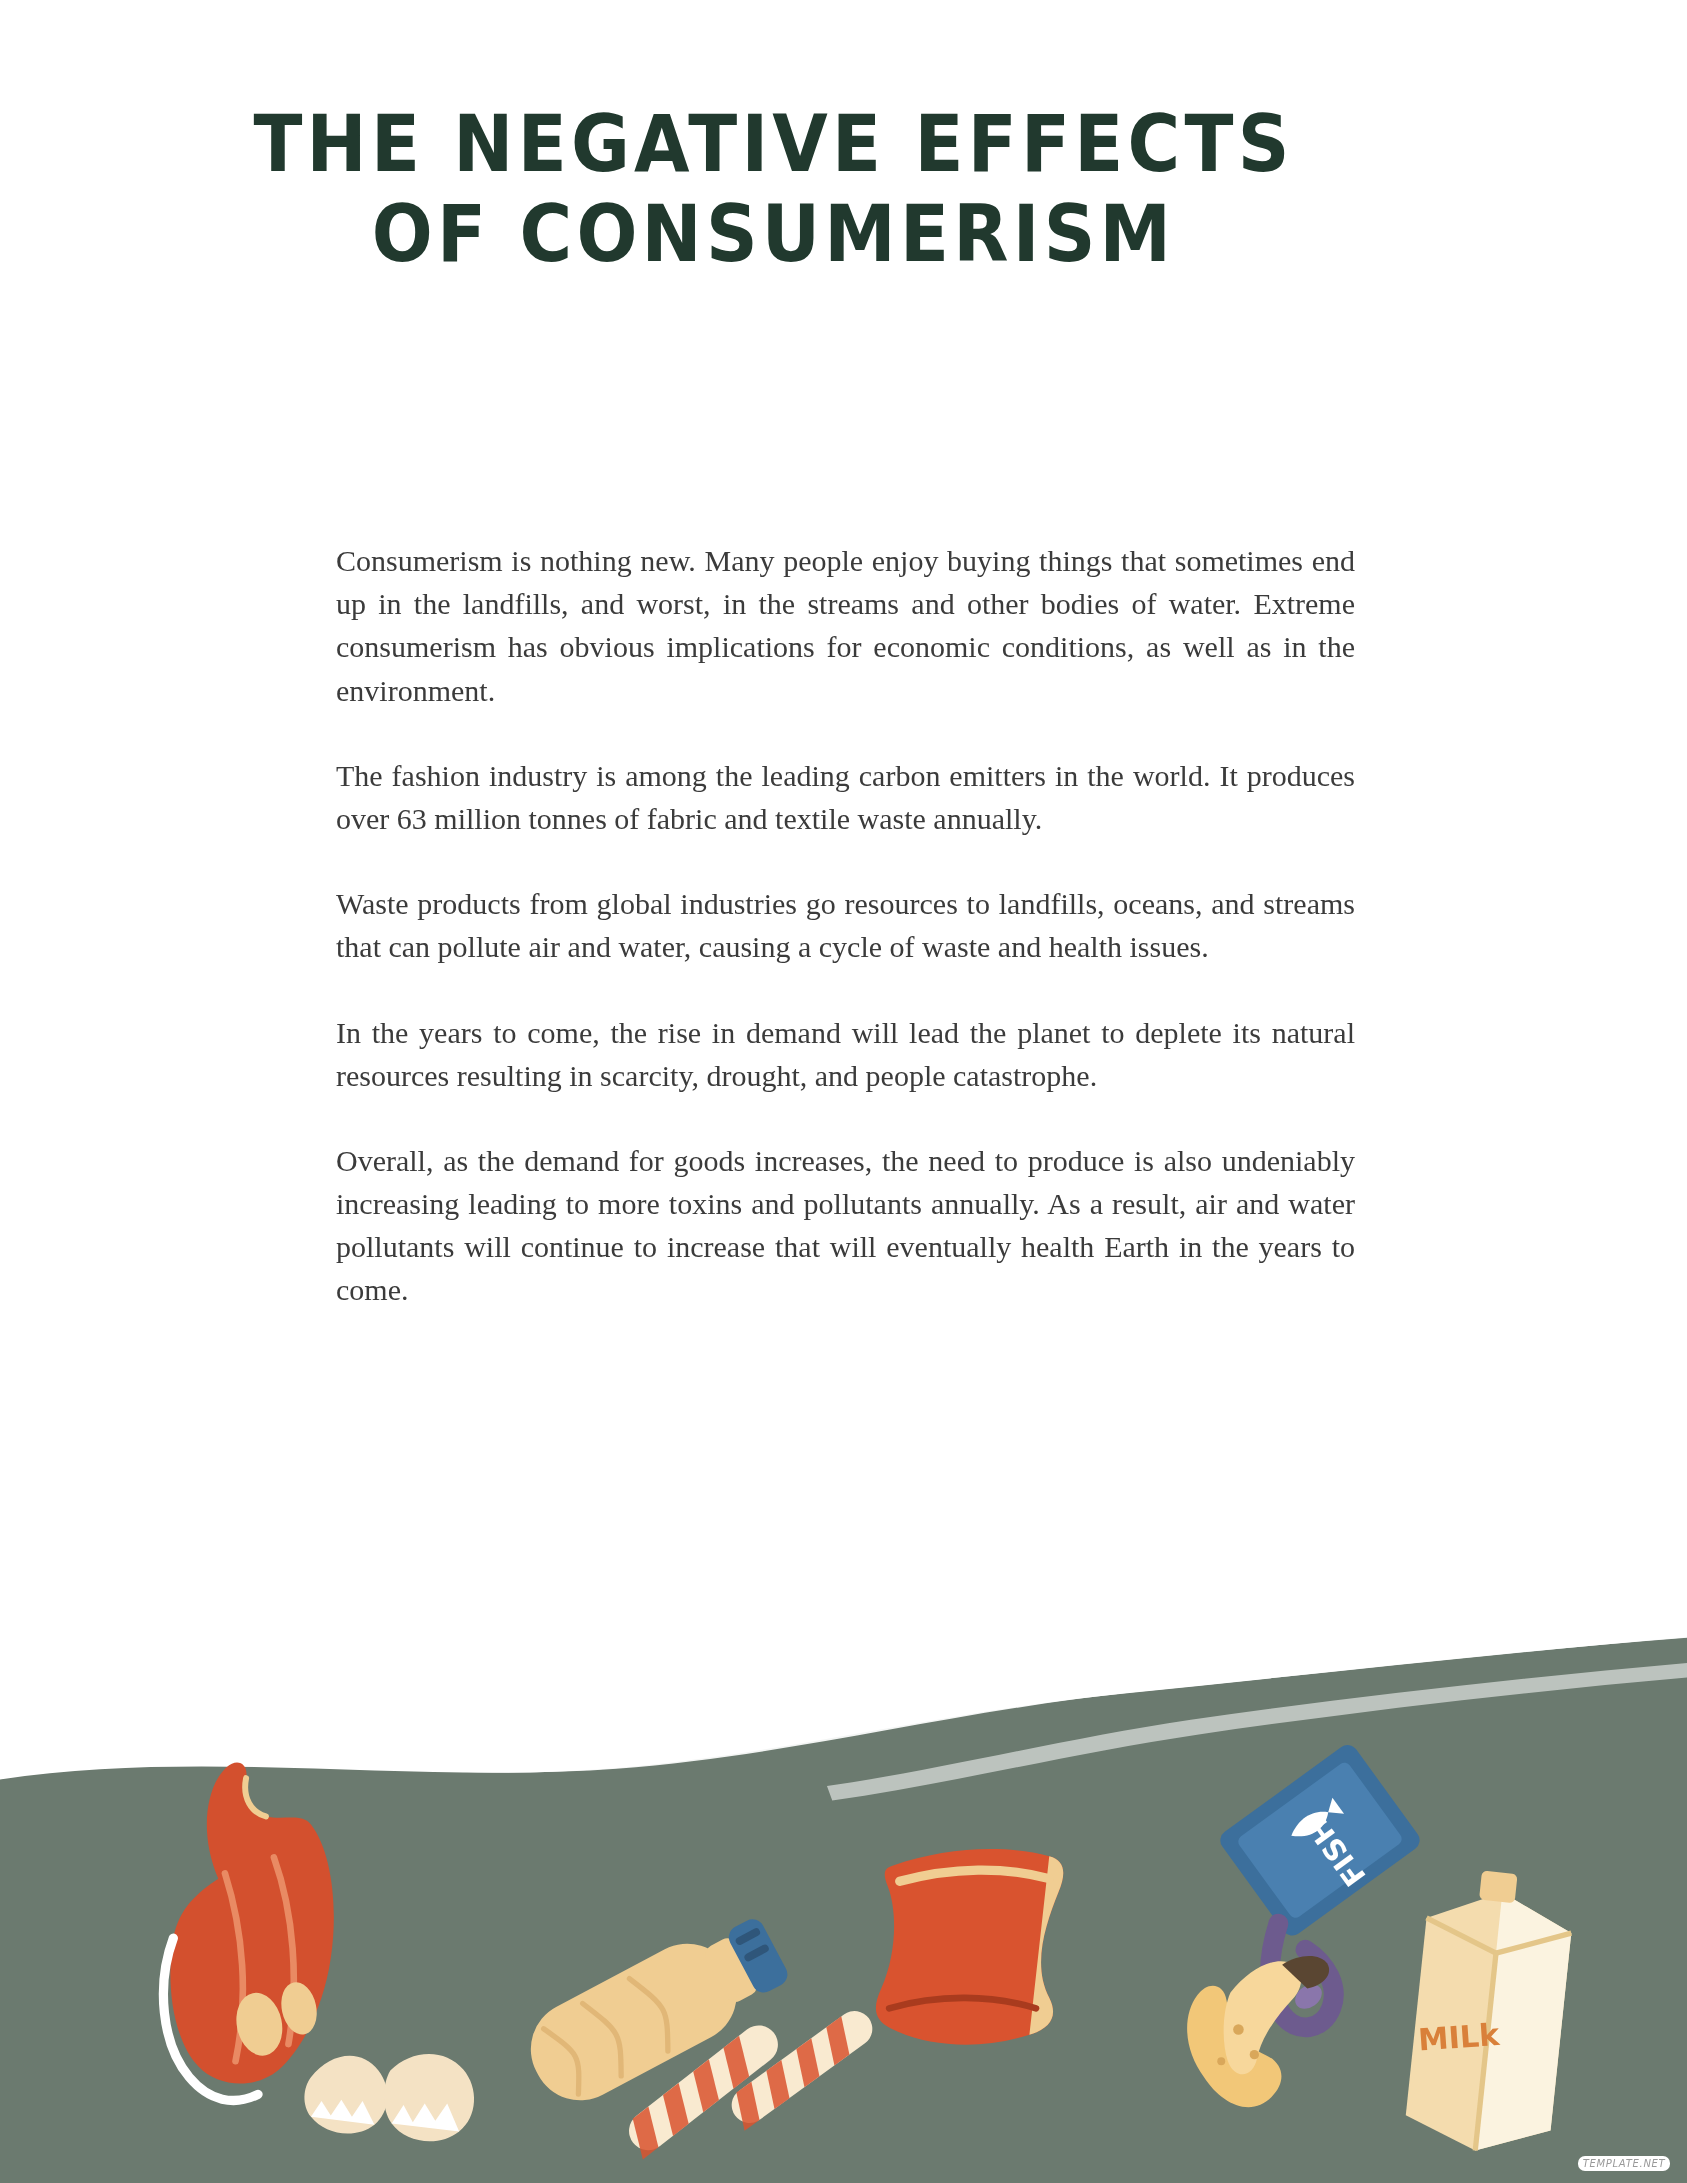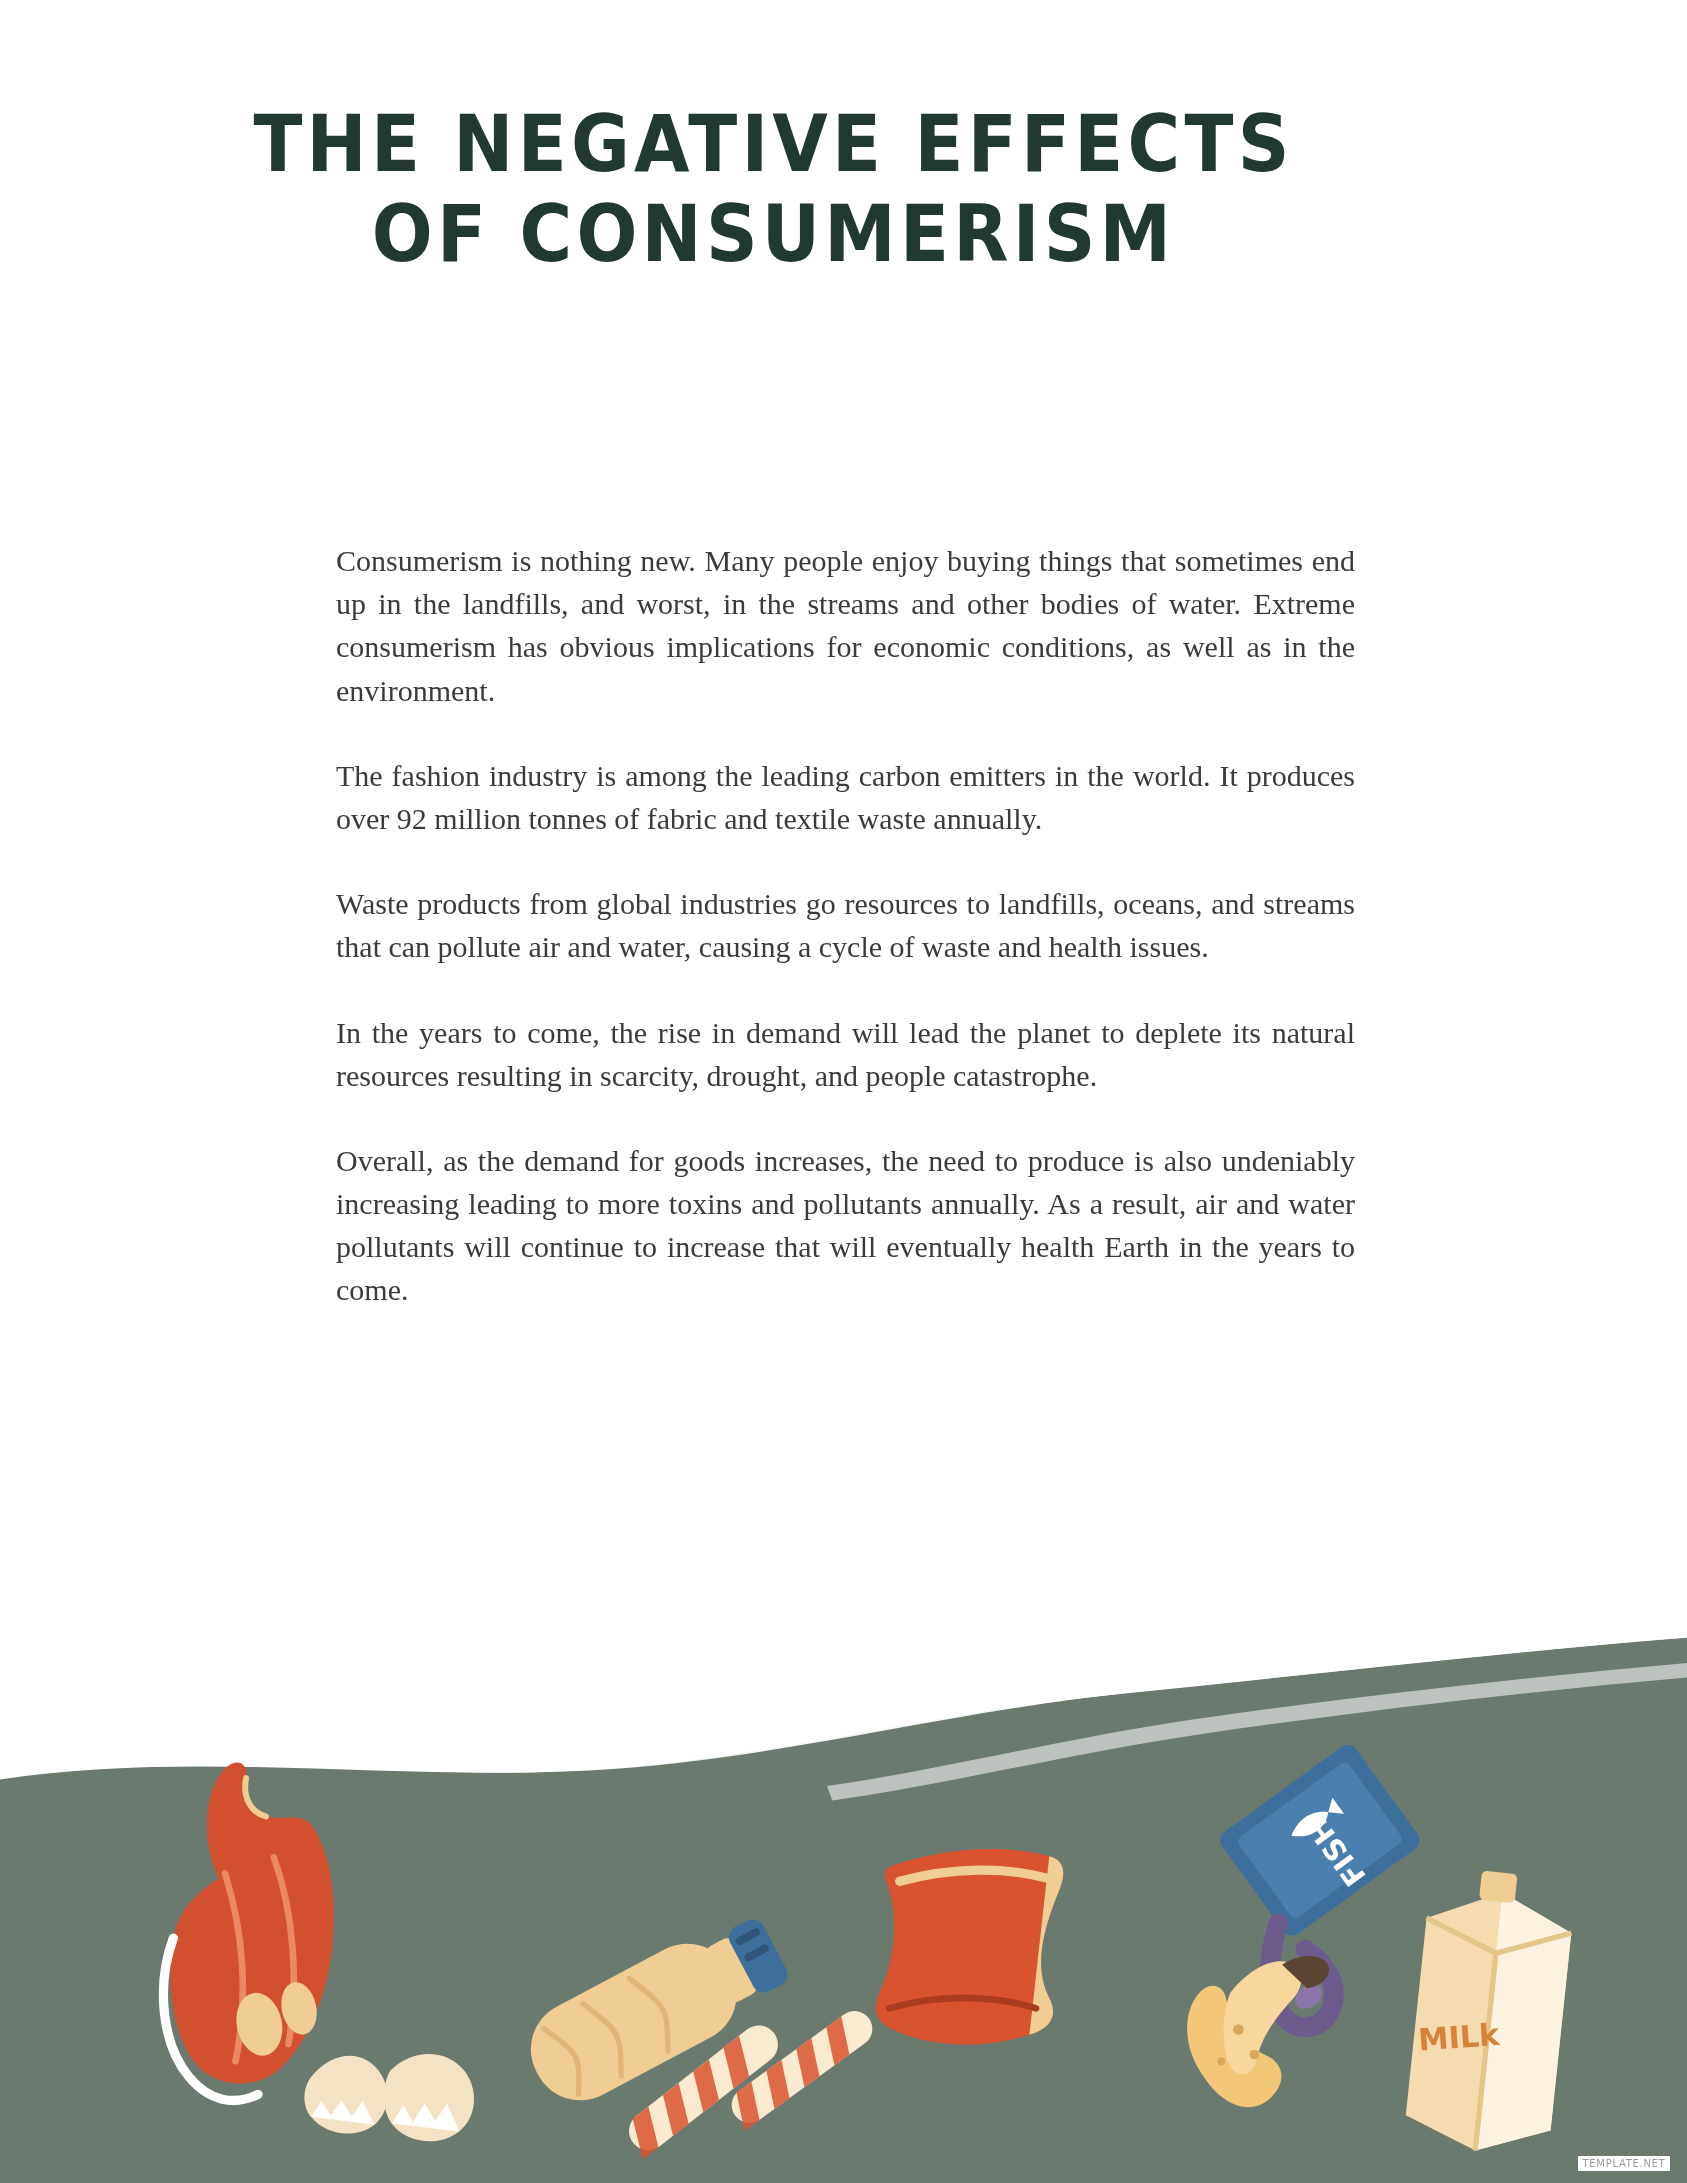--- a/index.html
+++ b/index.html
@@ -82,36 +82,37 @@
   .watermark {
     position: absolute;
     right: 17px;
     bottom: 12px;
     background: #ffffff;
     color: #9a9a9a;
     font-family: "DejaVu Sans", sans-serif;
     font-size: 10px;
     letter-spacing: 0.7px;
     padding: 2px 4.6px;
-    border-radius: 1px;
+    border-radius: 7px;
+    font-style: italic;
   }
 </style>
 </head>
 <body>
 
 <div class="page">
 
   <div class="title-block">
     <div class="title-line">THE NEGATIVE EFFECTS</div>
     <div class="title-line">OF CONSUMERISM</div>
   </div>
 
   <div class="body-copy">
     <p class="para">Consumerism is nothing new. Many people enjoy buying things that sometimes end up in the landfills, and worst, in the streams and other bodies of water. Extreme consumerism has obvious implications for economic conditions, as well as in the environment.</p>
-    <p class="para">The fashion industry is among the leading carbon emitters in the world. It produces over 92 million tonnes of fabric and textile waste annually.</p>
+    <p class="para">The fashion industry is among the leading carbon emitters in the world. It produces over 63 million tonnes of fabric and textile waste annually.</p>
     <p class="para">Waste products from global industries go resources to landfills, oceans, and streams that can pollute air and water, causing a cycle of waste and health issues.</p>
     <p class="para">In the years to come, the rise in demand will lead the planet to deplete its natural resources resulting in scarcity, drought, and people catastrophe.</p>
     <p class="para">Overall, as the demand for goods increases, the need to produce is also undeniably increasing leading to more toxins and pollutants annually. As a result, air and water pollutants will continue to increase that will eventually health Earth in the years to come.</p>
   </div>
 
   <div class="illustration">
     <svg viewBox="0 0 2550 860" preserveAspectRatio="none" xmlns="http://www.w3.org/2000/svg">
 
       <path d="M0,250 C300,205 620,255 900,235 C1180,215 1400,150 1700,120 C1980,92 2250,60 2550,35 L2550,860 L0,860 Z" fill="#6b7a6f"></path>
 

